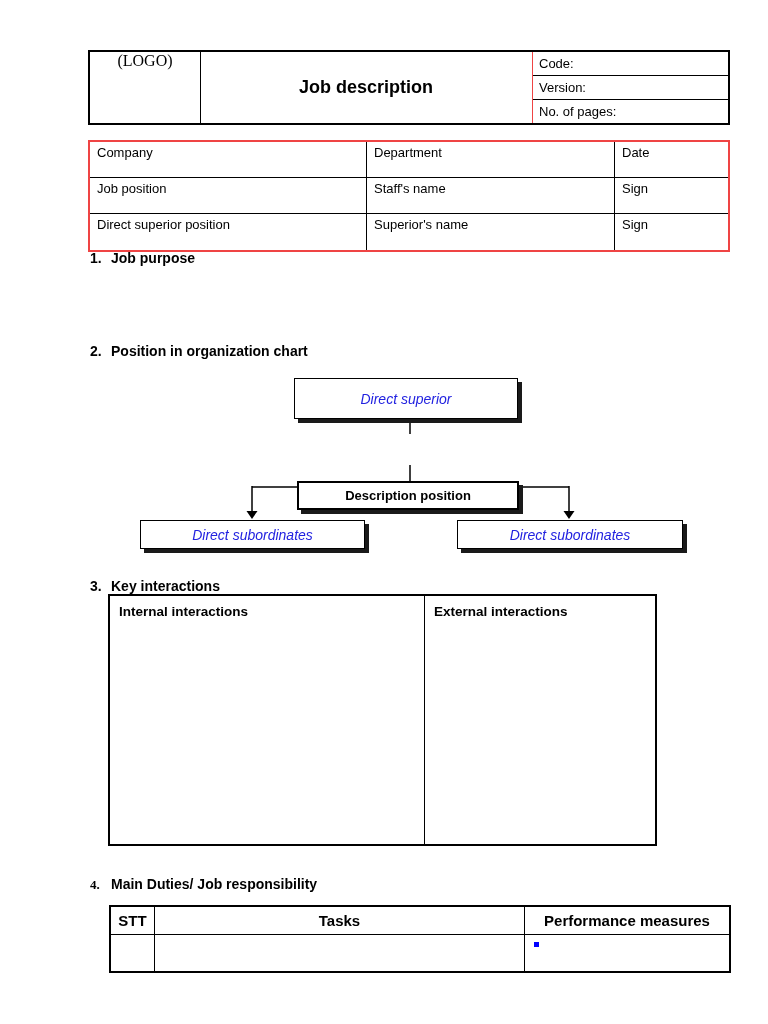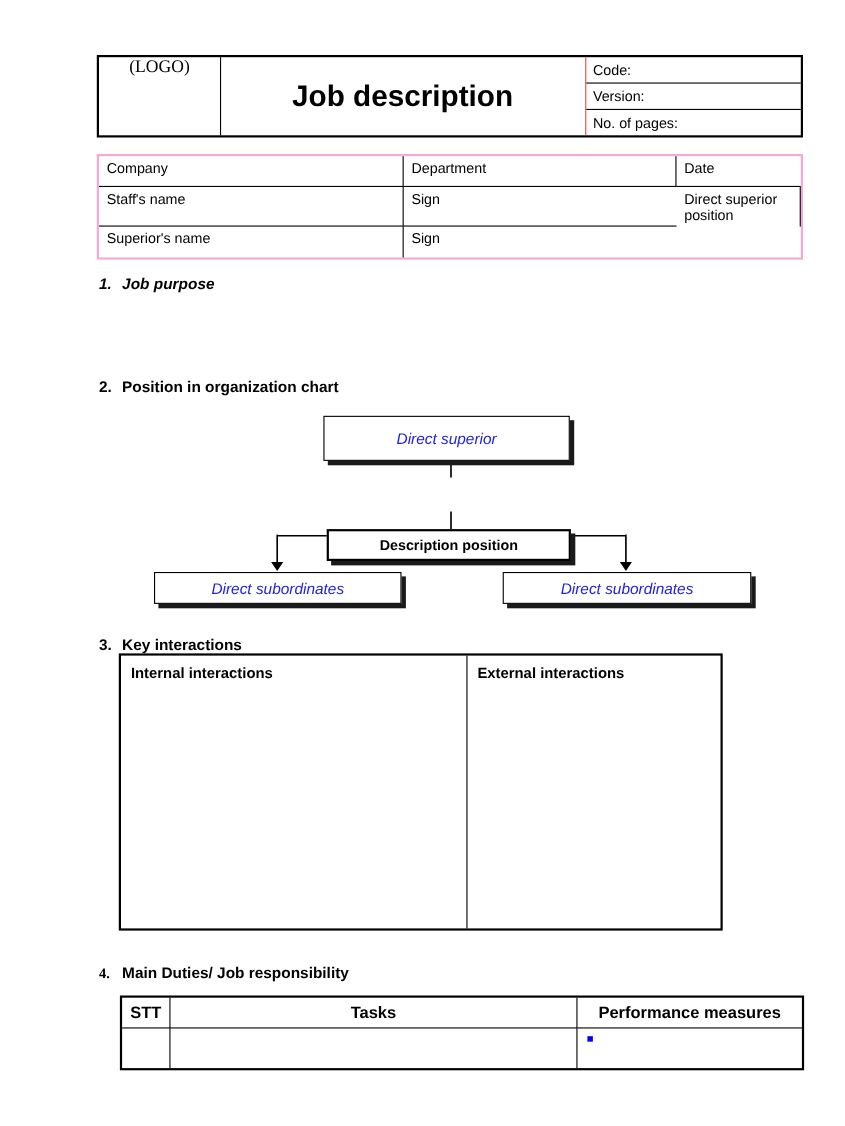--- a/index.html
+++ b/index.html
@@ -8,29 +8,29 @@
     font-family:"Liberation Sans", sans-serif; color:#000; overflow:hidden;
   }
   
   .hdr{position:absolute; left:88px; top:50px; width:642px; height:75px;
        border:2px solid #000; box-sizing:border-box;}
   .hdr-logo{position:absolute; left:0; top:0; bottom:0; width:110px;
        border-right:1px solid #000; display:flex; justify-content:center;
        font-family:"Liberation Serif", serif; font-size:16px;}
   .hdr-title{position:absolute; left:110px; right:196px; top:0; bottom:0;
        display:flex; align-items:center; justify-content:center;
-       font-size:27px; font-weight:bold;}
+       font-size:18px; font-weight:bold;}
   .hdr-meta{position:absolute; right:0; top:0; bottom:0; width:195px;
        border-left:1px solid #ef4444; display:flex; flex-direction:column;}
   .hdr-meta-row{flex:1 1 0; display:flex; align-items:center; padding-left:6px;
        font-size:13px; box-sizing:border-box;}
   .hdr-meta-row + .hdr-meta-row{border-top:1px solid #000;}
   
-  .info{position:absolute; left:88px; top:140px; width:642px; height:96px;
-       border:2px solid #f9a8d4; box-sizing:border-box;
+  .info{position:absolute; left:88px; top:140px; width:642px; height:112px;
+       border:2px solid #ef4444; box-sizing:border-box;
        display:grid; grid-template-columns:277px 248px 1fr; grid-auto-rows:1fr;}
   .info-cell{font-size:13px; padding:3px 7px; box-sizing:border-box;}
   .info-cell.br{border-right:1px solid #000;}
   .info-cell.bb{border-bottom:1px solid #000;}
   
   .heading{position:absolute; left:90px; font-size:14px; font-weight:bold; white-space:nowrap;}
   .heading .num{display:inline-block; width:21px;}
   .heading .num.serif{font-family:"Liberation Serif", serif; font-size:13px;}
   
   .obox{position:absolute; background:#fff; border:1px solid #000;
@@ -68,28 +68,29 @@
       <div class="hdr-meta-row">Code:</div>
       <div class="hdr-meta-row">Version:</div>
       <div class="hdr-meta-row">No. of pages:</div>
     </div>
   </div>
 
   <div class="info">
     <div class="info-cell br bb">Company</div>
     <div class="info-cell br bb">Department</div>
     <div class="info-cell bb">Date</div>
+    <div class="info-cell br bb">Job position</div>
     <div class="info-cell br bb">Staff's name</div>
     <div class="info-cell bb">Sign</div>
     <div class="info-cell br">Direct superior position</div>
     <div class="info-cell br">Superior's name</div>
     <div class="info-cell">Sign</div>
   </div>
 
-  <div class="heading" style="top:250px;font-style:italic;">
+  <div class="heading" style="top:250px;">
     <span class="num">1.</span><span>Job purpose</span>
   </div>
   <div class="heading" style="top:343px;">
     <span class="num">2.</span><span>Position in organization chart</span>
   </div>
   <div class="heading" style="top:578px;">
     <span class="num">3.</span><span>Key interactions</span>
   </div>
   <div class="heading" style="top:876px;">
     <span class="num serif">4.</span><span>Main Duties/ Job responsibility</span>

